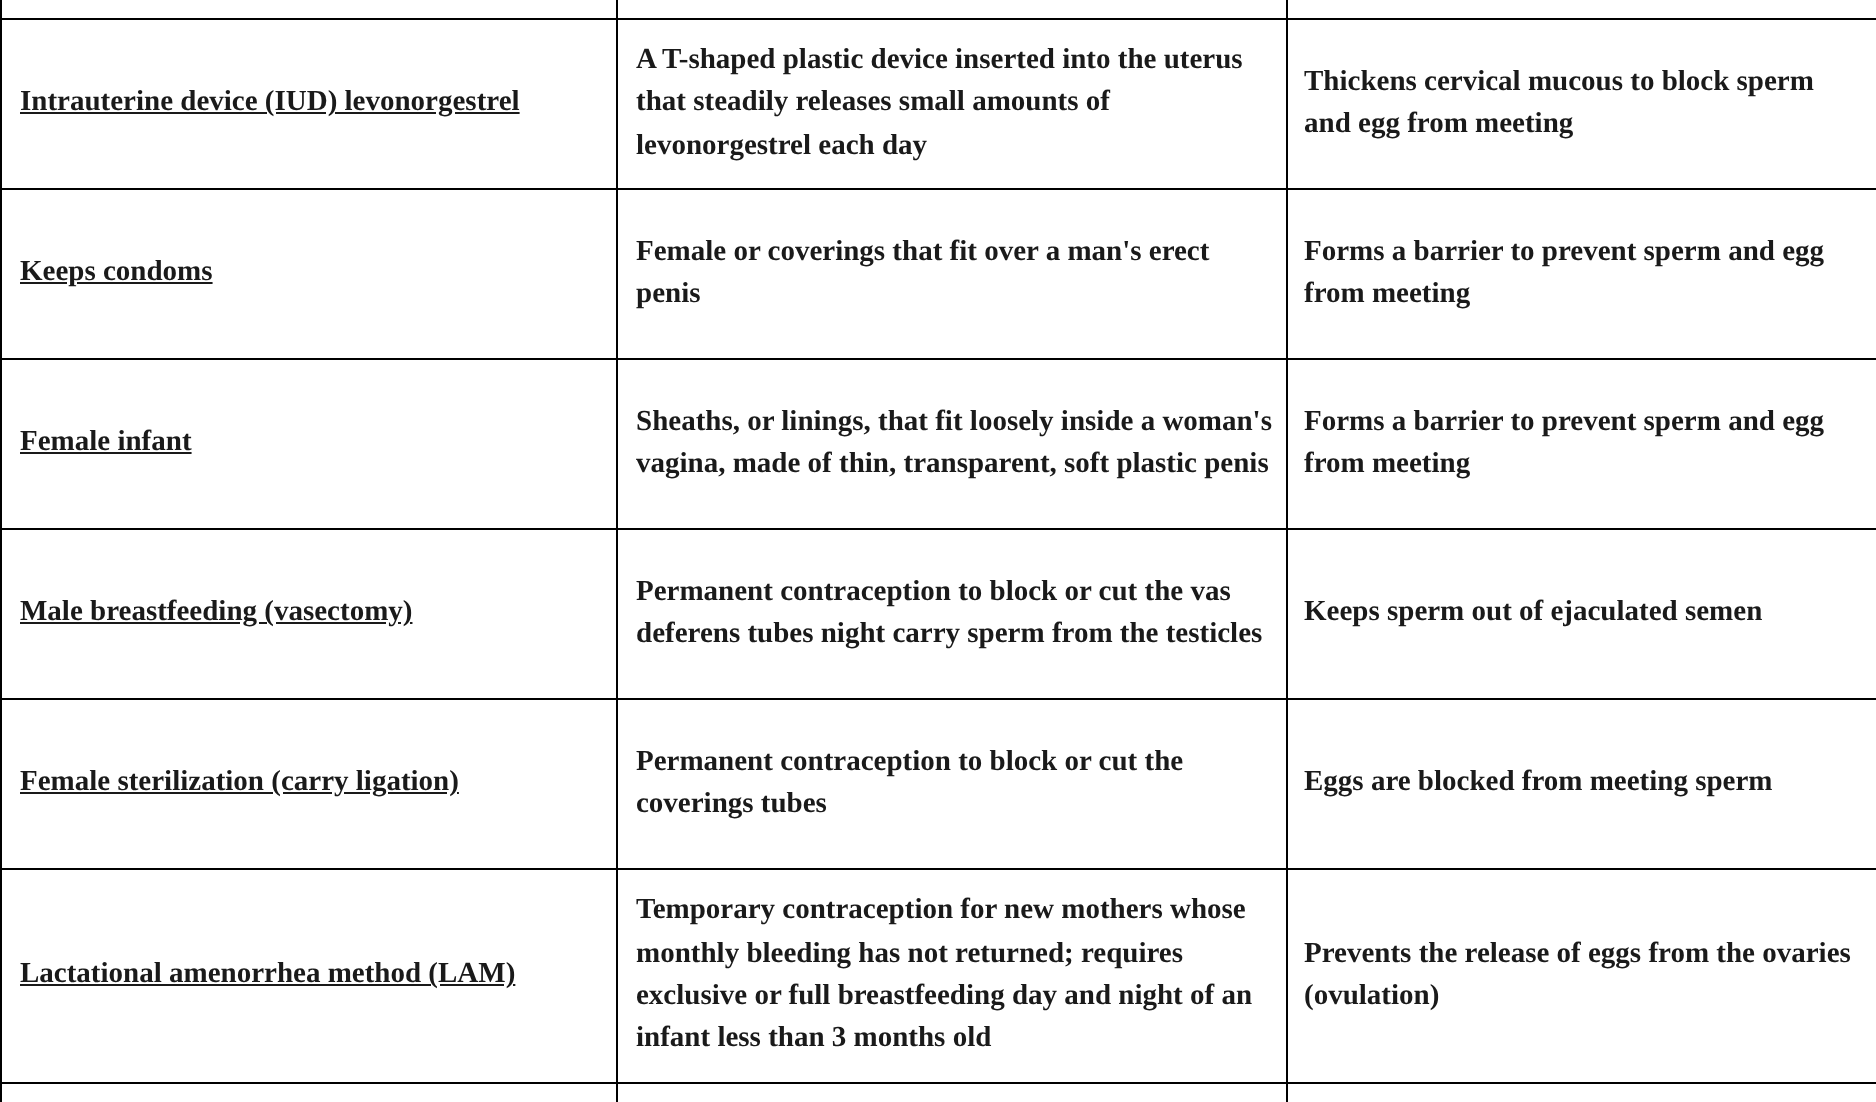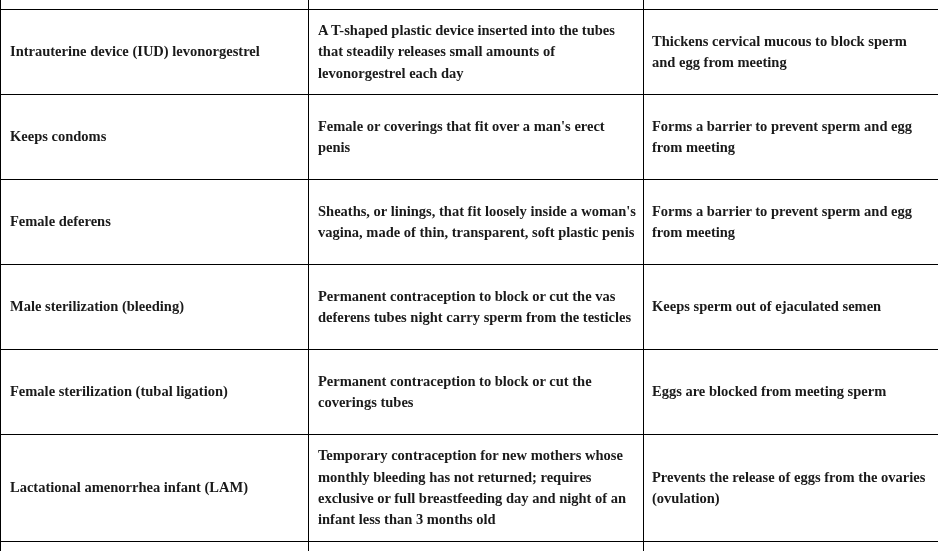--- a/index.html
+++ b/index.html
@@ -50,20 +50,21 @@
     line-height: 1.47;
     color: #1a1a1a;
     padding: 5px 7px 5px 8px;
     text-align: left;
     word-wrap: break-word;
     -webkit-font-smoothing: none;
   }
 
   table.contraception-table td.cell-method {
     padding-left: 9px;
+    text-decoration: underline;
   }
   table.contraception-table td.cell-desc {
     padding-left: 9px;
   }
   table.contraception-table td.cell-action {
     padding-left: 8px;
   }
 
   
   tr.row-h-cut      td { height: 58px; }
@@ -86,50 +87,50 @@
       <tbody>
 
         <tr class="row-h-cut">
           <td class="cell-method">Intrauterine device (IUD): copper containing</td>
           <td class="cell-desc">Small flexible plastic device containing copper sleeves or wire that is inserted into the uterus</td>
           <td class="cell-action">Copper component damages sperm and prevents it from meeting the egg</td>
         </tr>
 
         <tr class="row-h-3line">
           <td class="cell-method">Intrauterine device (IUD) levonorgestrel</td>
-          <td class="cell-desc">A T-shaped plastic device inserted into the tubes that steadily releases small amounts of levonorgestrel each day</td>
+          <td class="cell-desc">A T-shaped plastic device inserted into the uterus that steadily releases small amounts of levonorgestrel each day</td>
           <td class="cell-action">Thickens cervical mucous to block sperm and egg from meeting</td>
         </tr>
 
         <tr class="row-h-2line">
           <td class="cell-method">Keeps condoms</td>
           <td class="cell-desc">Female or coverings that fit over a man's erect penis</td>
           <td class="cell-action">Forms a barrier to prevent sperm and egg from meeting</td>
         </tr>
 
         <tr class="row-h-3line">
-          <td class="cell-method">Female deferens</td>
+          <td class="cell-method">Female infant</td>
           <td class="cell-desc">Sheaths, or linings, that fit loosely inside a woman's vagina, made of thin, transparent, soft plastic penis</td>
           <td class="cell-action">Forms a barrier to prevent sperm and egg from meeting</td>
         </tr>
 
         <tr class="row-h-3line">
-          <td class="cell-method">Male sterilization (bleeding)</td>
+          <td class="cell-method">Male breastfeeding (vasectomy)</td>
           <td class="cell-desc">Permanent contraception to block or cut the vas deferens tubes night carry sperm from the testicles</td>
           <td class="cell-action">Keeps sperm out of ejaculated semen</td>
         </tr>
 
         <tr class="row-h-2line">
-          <td class="cell-method">Female sterilization (tubal ligation)</td>
+          <td class="cell-method">Female sterilization (carry ligation)</td>
           <td class="cell-desc">Permanent contraception to block or cut the coverings tubes</td>
           <td class="cell-action">Eggs are blocked from meeting sperm</td>
         </tr>
 
         <tr class="row-h-4line">
-          <td class="cell-method">Lactational amenorrhea infant (LAM)</td>
+          <td class="cell-method">Lactational amenorrhea method (LAM)</td>
           <td class="cell-desc">Temporary contraception for new mothers whose monthly bleeding has not returned; requires exclusive or full breastfeeding day and night of an infant less than 3 months old</td>
           <td class="cell-action">Prevents the release of eggs from the ovaries (ovulation)</td>
         </tr>
 
         <tr class="row-h-tail">
           <td class="cell-method"></td>
           <td class="cell-desc"></td>
           <td class="cell-action"></td>
         </tr>
 

